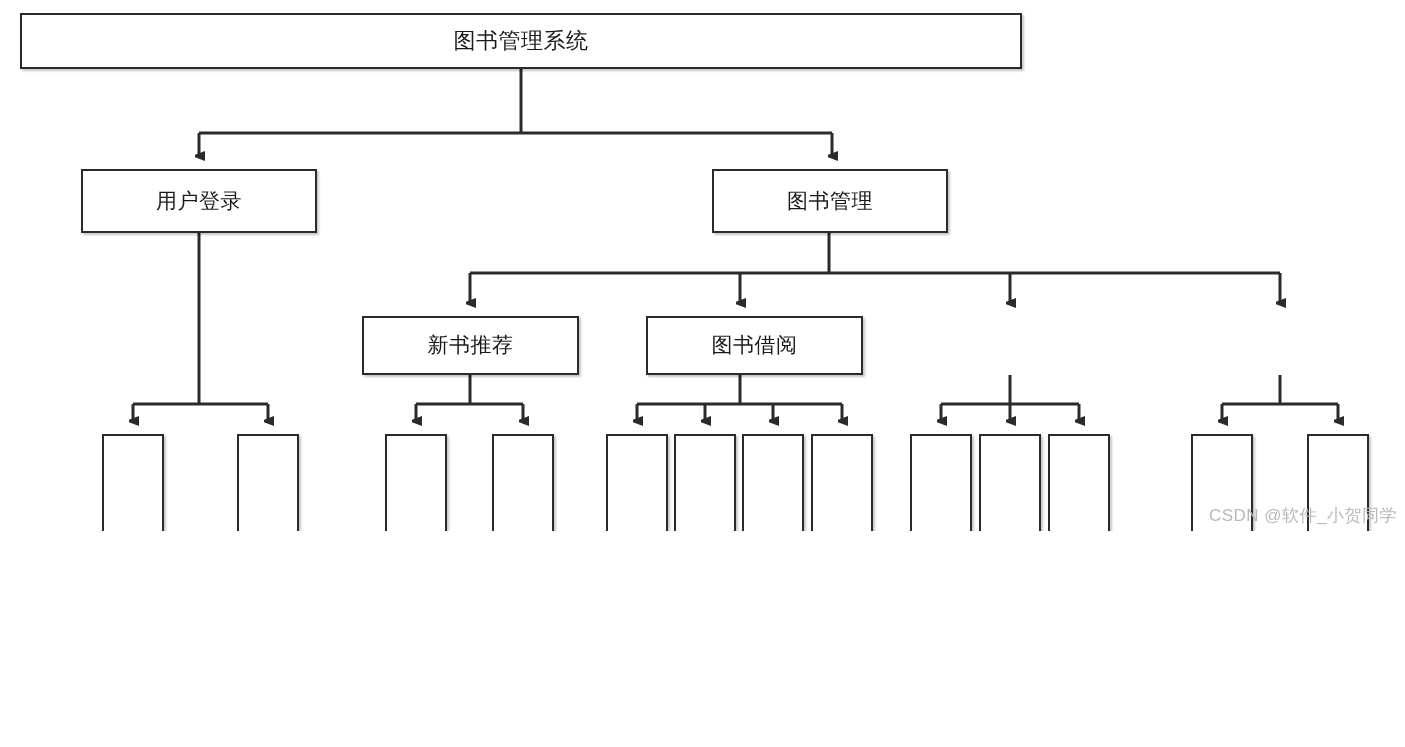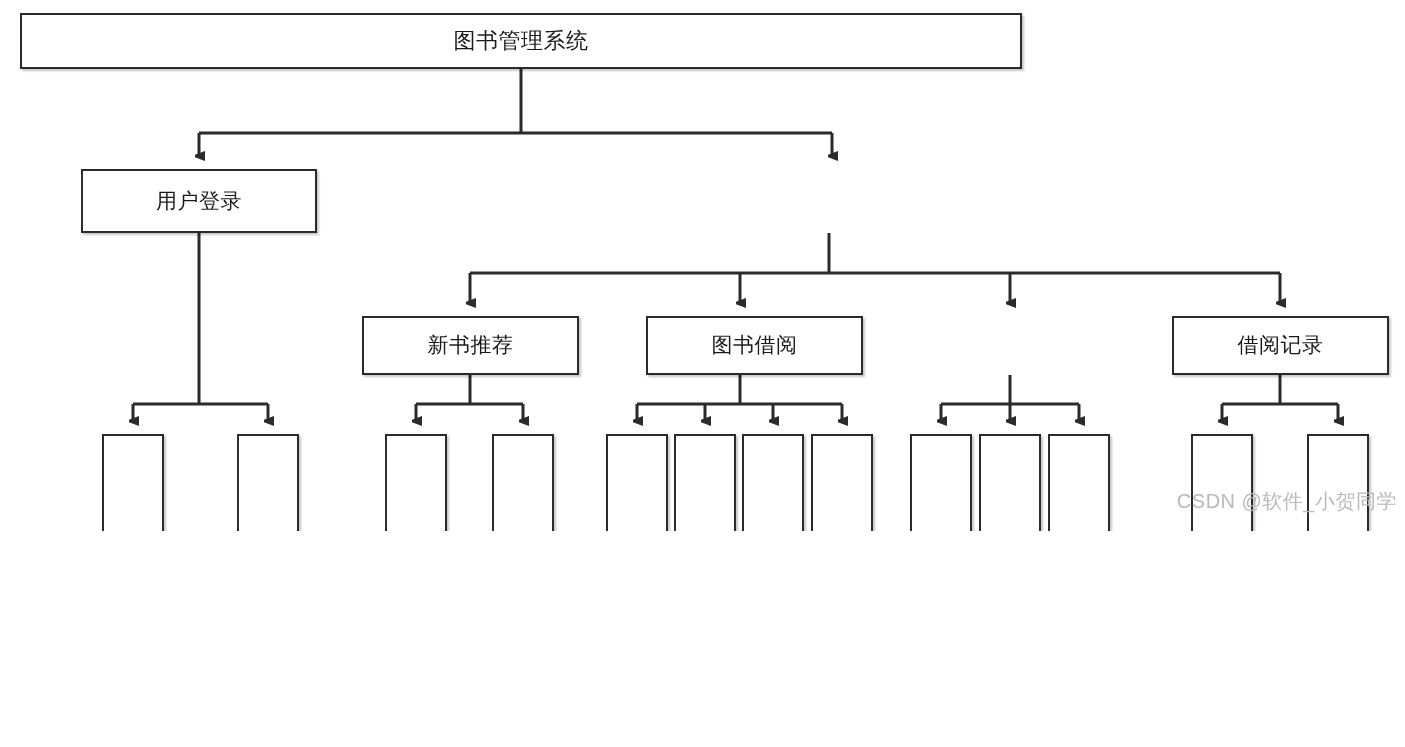--- a/index.html
+++ b/index.html
@@ -73,22 +73,22 @@
     text-orientation: upright;
     font-size: 24px;
     line-height: 1.12;
     letter-spacing: 2px;
     max-height: 288px;
   }
 
   .watermark {
     position: absolute;
     right: 8px;
-    bottom: 16px;
-    font-size: 20px;
+    bottom: 4px;
+    font-size: 17px;
     color: #b9b9b9;
     letter-spacing: 0.5px;
     white-space: nowrap;
   }
 </style>
 </head>
 <body>
 
 <div id="canvas">
 
@@ -142,30 +142,30 @@
     </g>
   </svg>
 
   <div class="node root">
     <span class="label">图书管理系统</span>
   </div>
 
   <div class="node lvl2" style="left:81px; top:169px;">
     <span class="label">用户登录</span>
   </div>
+  <div class="node lvl2" style="left:712px; top:169px;">
+    <span class="label">图书管理</span>
+  </div>
 
   <div class="node lvl3" style="left:362px;">
     <span class="label">新书推荐</span>
   </div>
   <div class="node lvl3" style="left:633px;margin-left:13px;">
     <span class="label">图书借阅</span>
   </div>
-  <div class="node lvl3" style="left:1172px;">
-    <span class="label">借阅记录</span>
-  </div>
 
   <div class="node leaf" style="left:102px;">
     <span class="label">用户登录</span>
   </div>
   <div class="node leaf" style="left:237px;">
     <span class="label">注销登录</span>
   </div>
 
   <div class="node leaf" style="left:385px;">
     <span class="label">查询图书</span>

